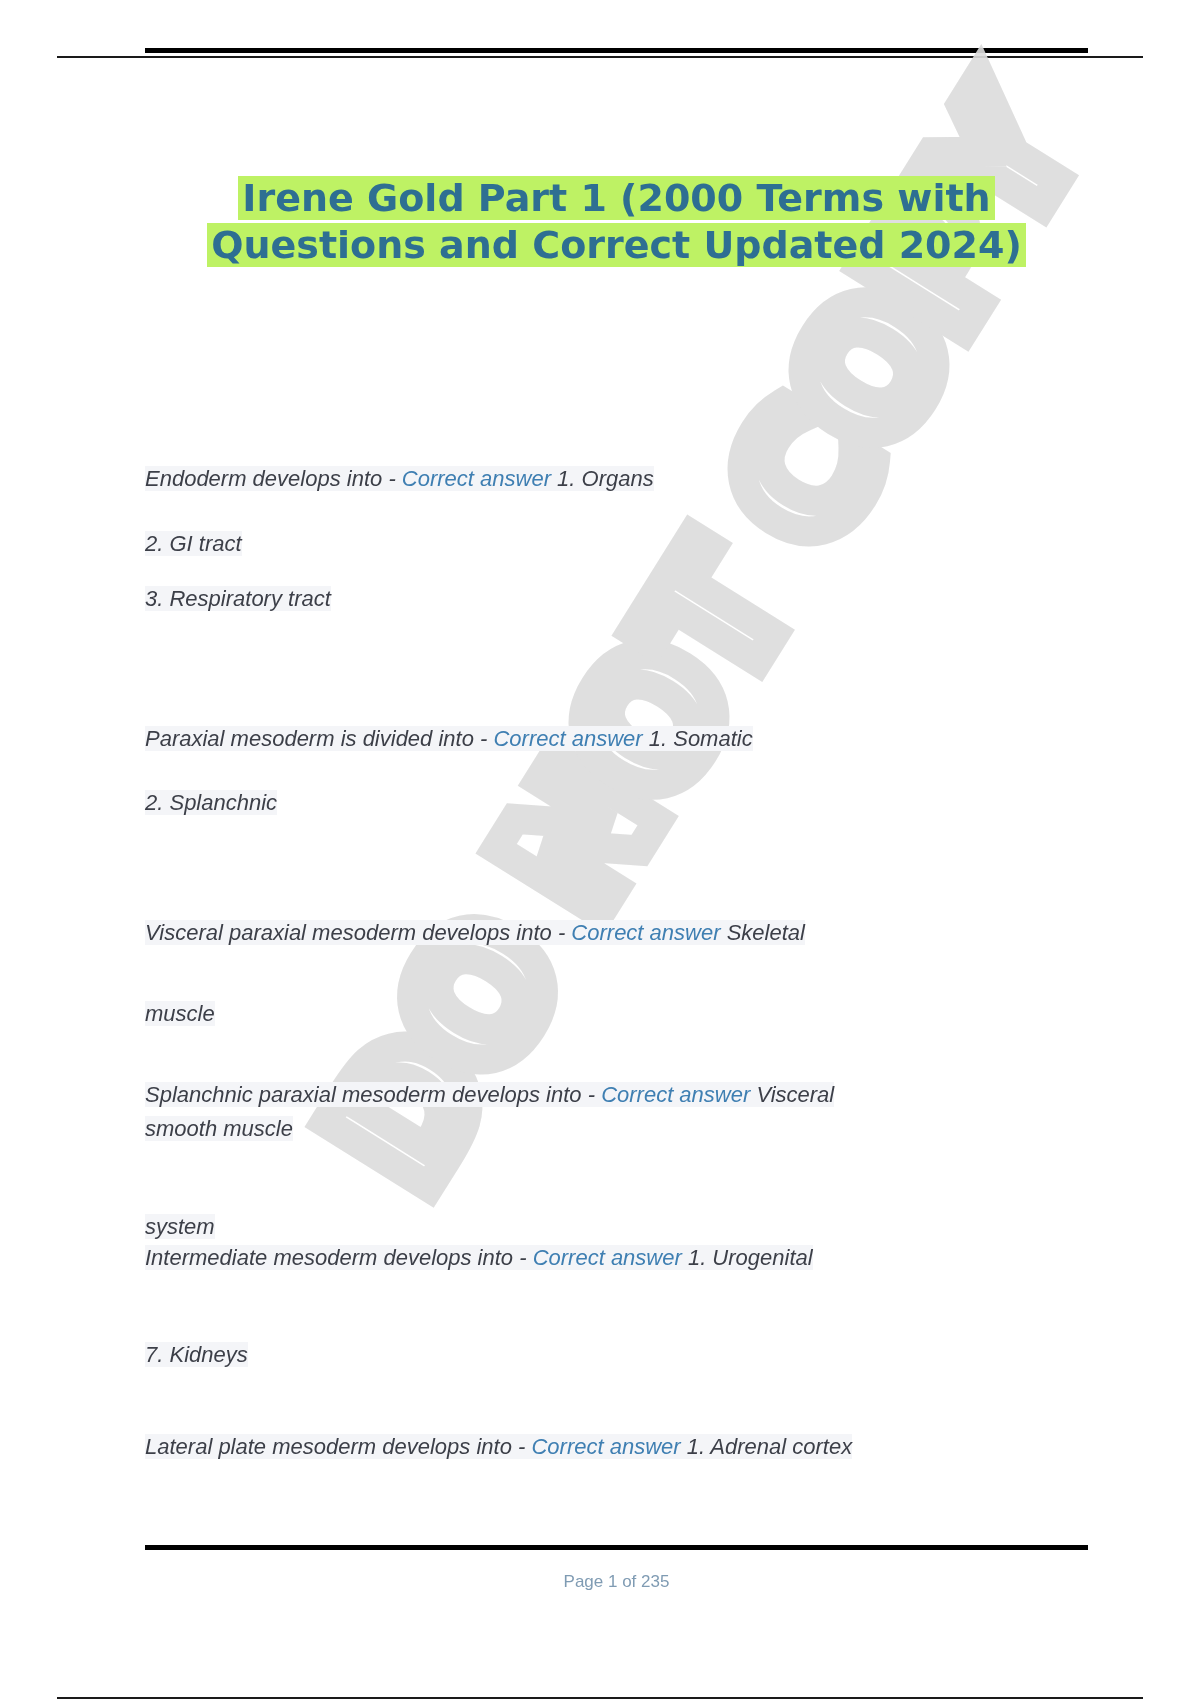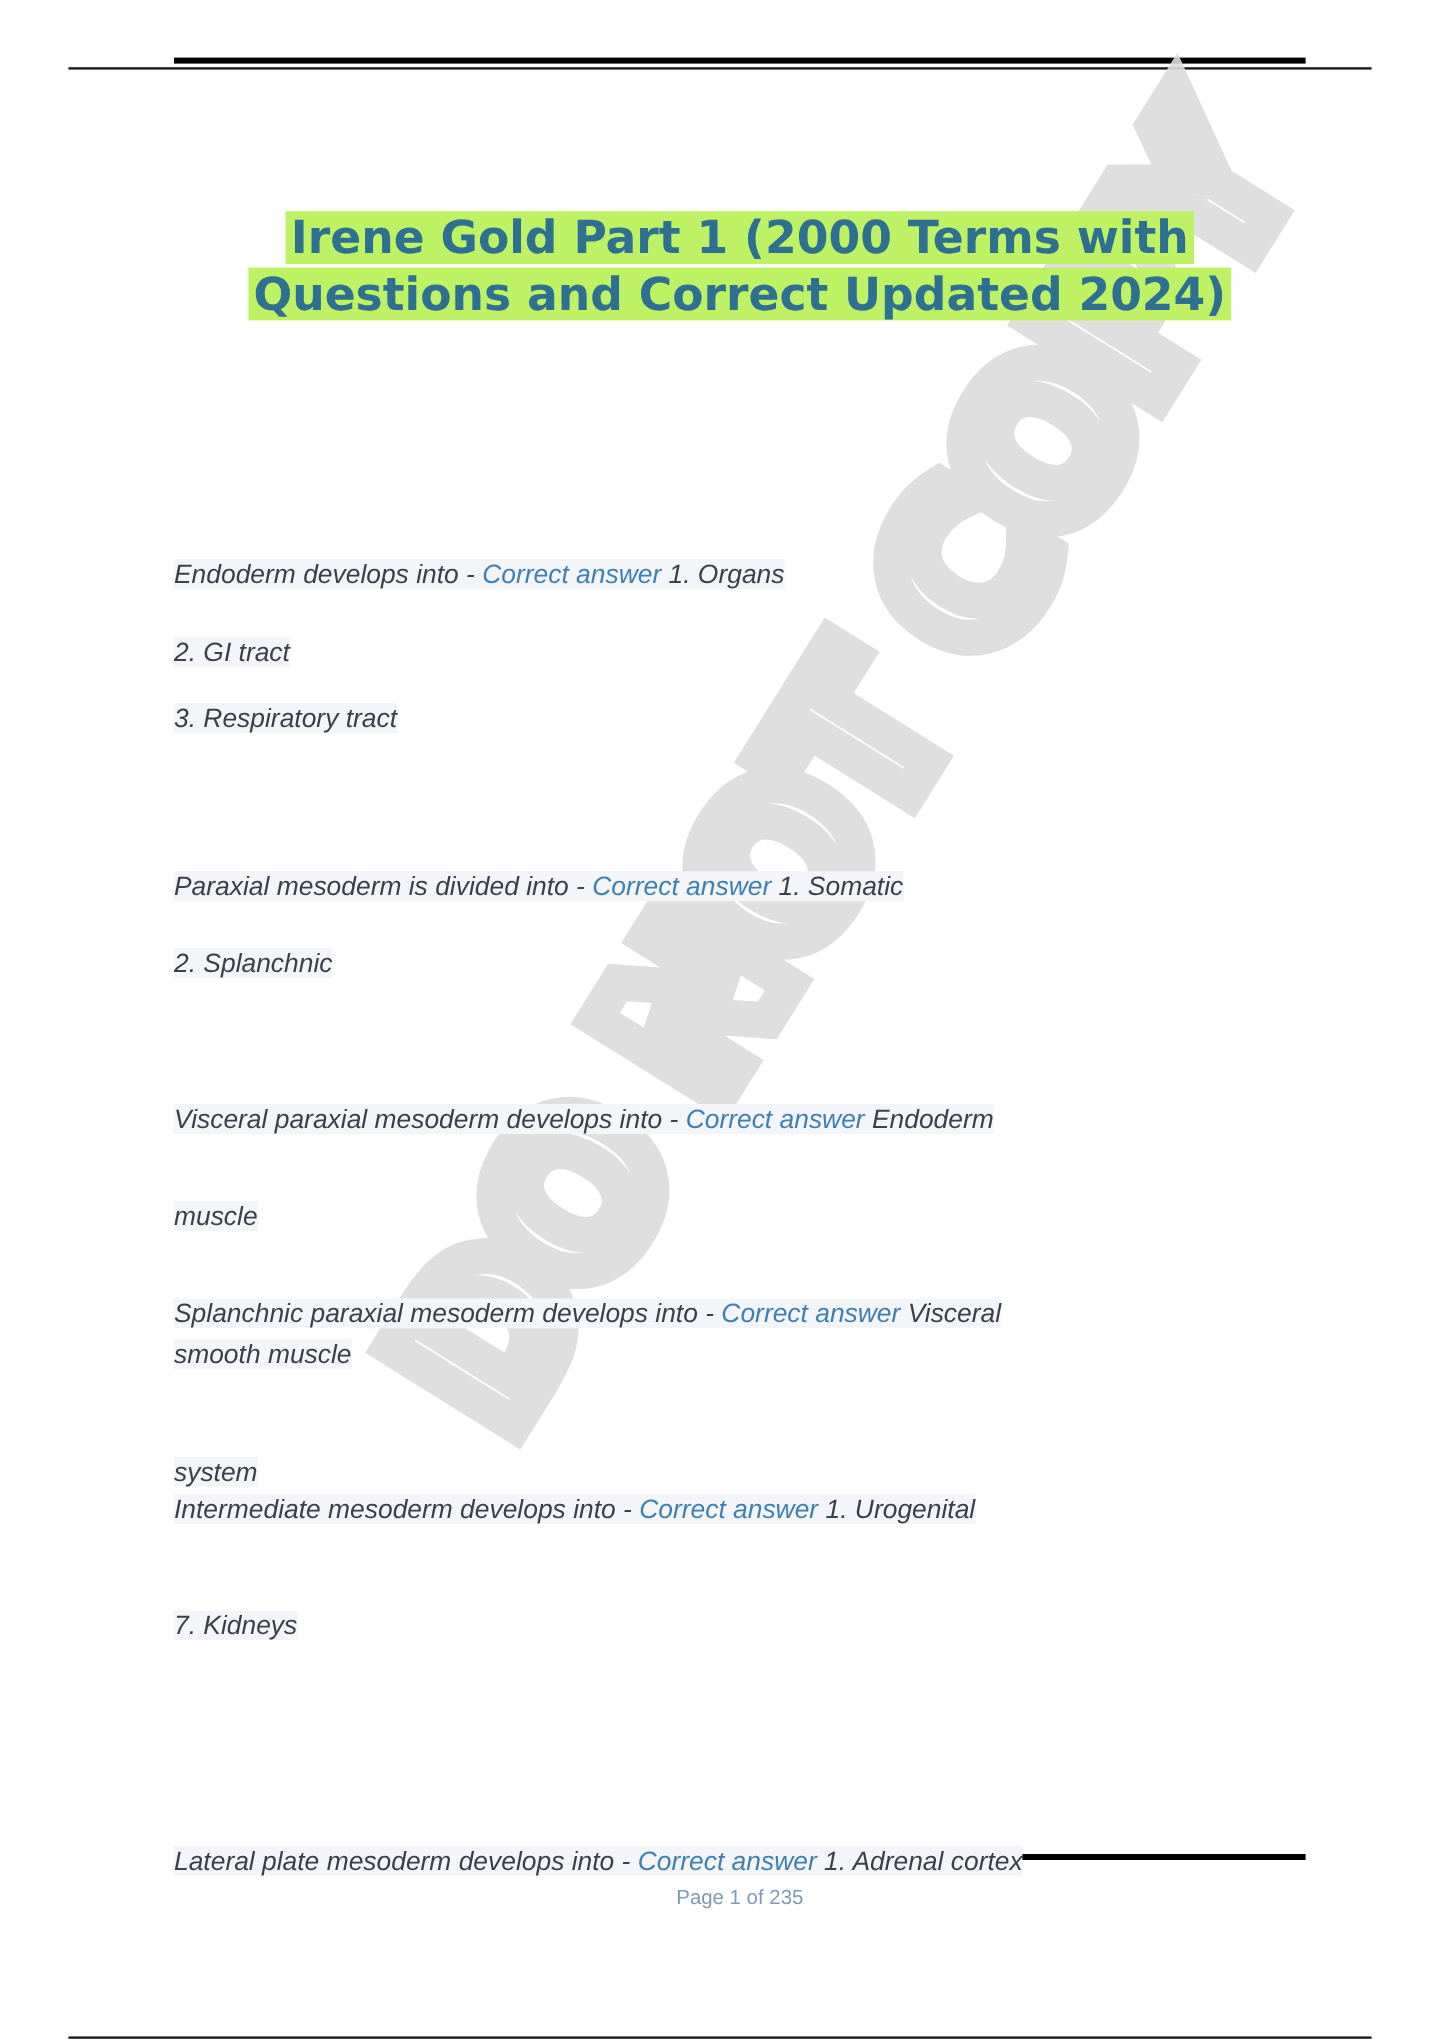--- a/index.html
+++ b/index.html
@@ -115,36 +115,36 @@
   </div>
   <div class="line" style="top:433px"><span class="bg">2. GI tract</span></div>
   <div class="line" style="top:488px"><span class="bg">3. Respiratory tract</span></div>
 
   <div class="line" style="top:628px">
     <span class="bg"><span>Paraxial mesoderm is divided into - </span><span class="ans">Correct answer</span><span> 1. Somatic</span></span>
   </div>
   <div class="line" style="top:692px"><span class="bg">2. Splanchnic</span></div>
 
   <div class="line" style="top:822px">
-    <span class="bg"><span>Visceral paraxial mesoderm develops into - </span><span class="ans">Correct answer</span><span> Endoderm</span></span>
+    <span class="bg"><span>Visceral paraxial mesoderm develops into - </span><span class="ans">Correct answer</span><span> Skeletal</span></span>
   </div>
   <div class="line" style="top:903px"><span class="bg">muscle</span></div>
 
   <div class="line" style="top:984px">
     <span class="bg"><span>Splanchnic paraxial mesoderm develops into - </span><span class="ans">Correct answer</span><span> Visceral</span></span>
   </div>
   <div class="line" style="top:1018px"><span class="bg">smooth muscle</span></div>
 
   <div class="line" style="top:1147px">
     <span class="bg"><span>Intermediate mesoderm develops into - </span><span class="ans">Correct answer</span><span> 1. Urogenital</span></span>
   </div>
   <div class="line" style="top:1116px"><span class="bg">system</span></div>
   <div class="line" style="top:1244px"><span class="bg">7. Kidneys</span></div>
 
-  <div class="line" style="top:1440px">
+  <div class="line" style="top:1336px">
     <span class="bg"><span>Lateral plate mesoderm develops into - </span><span class="ans">Correct answer</span><span> 1. Adrenal cortex</span></span>
   </div>
 </div>
 
 <div class="page-num layer">Page 1 of 235</div>
 
 <div class="rule rule-bottom-thick"></div>
 <div class="rule rule-bottom-thin"></div>
 
 </body></html>

